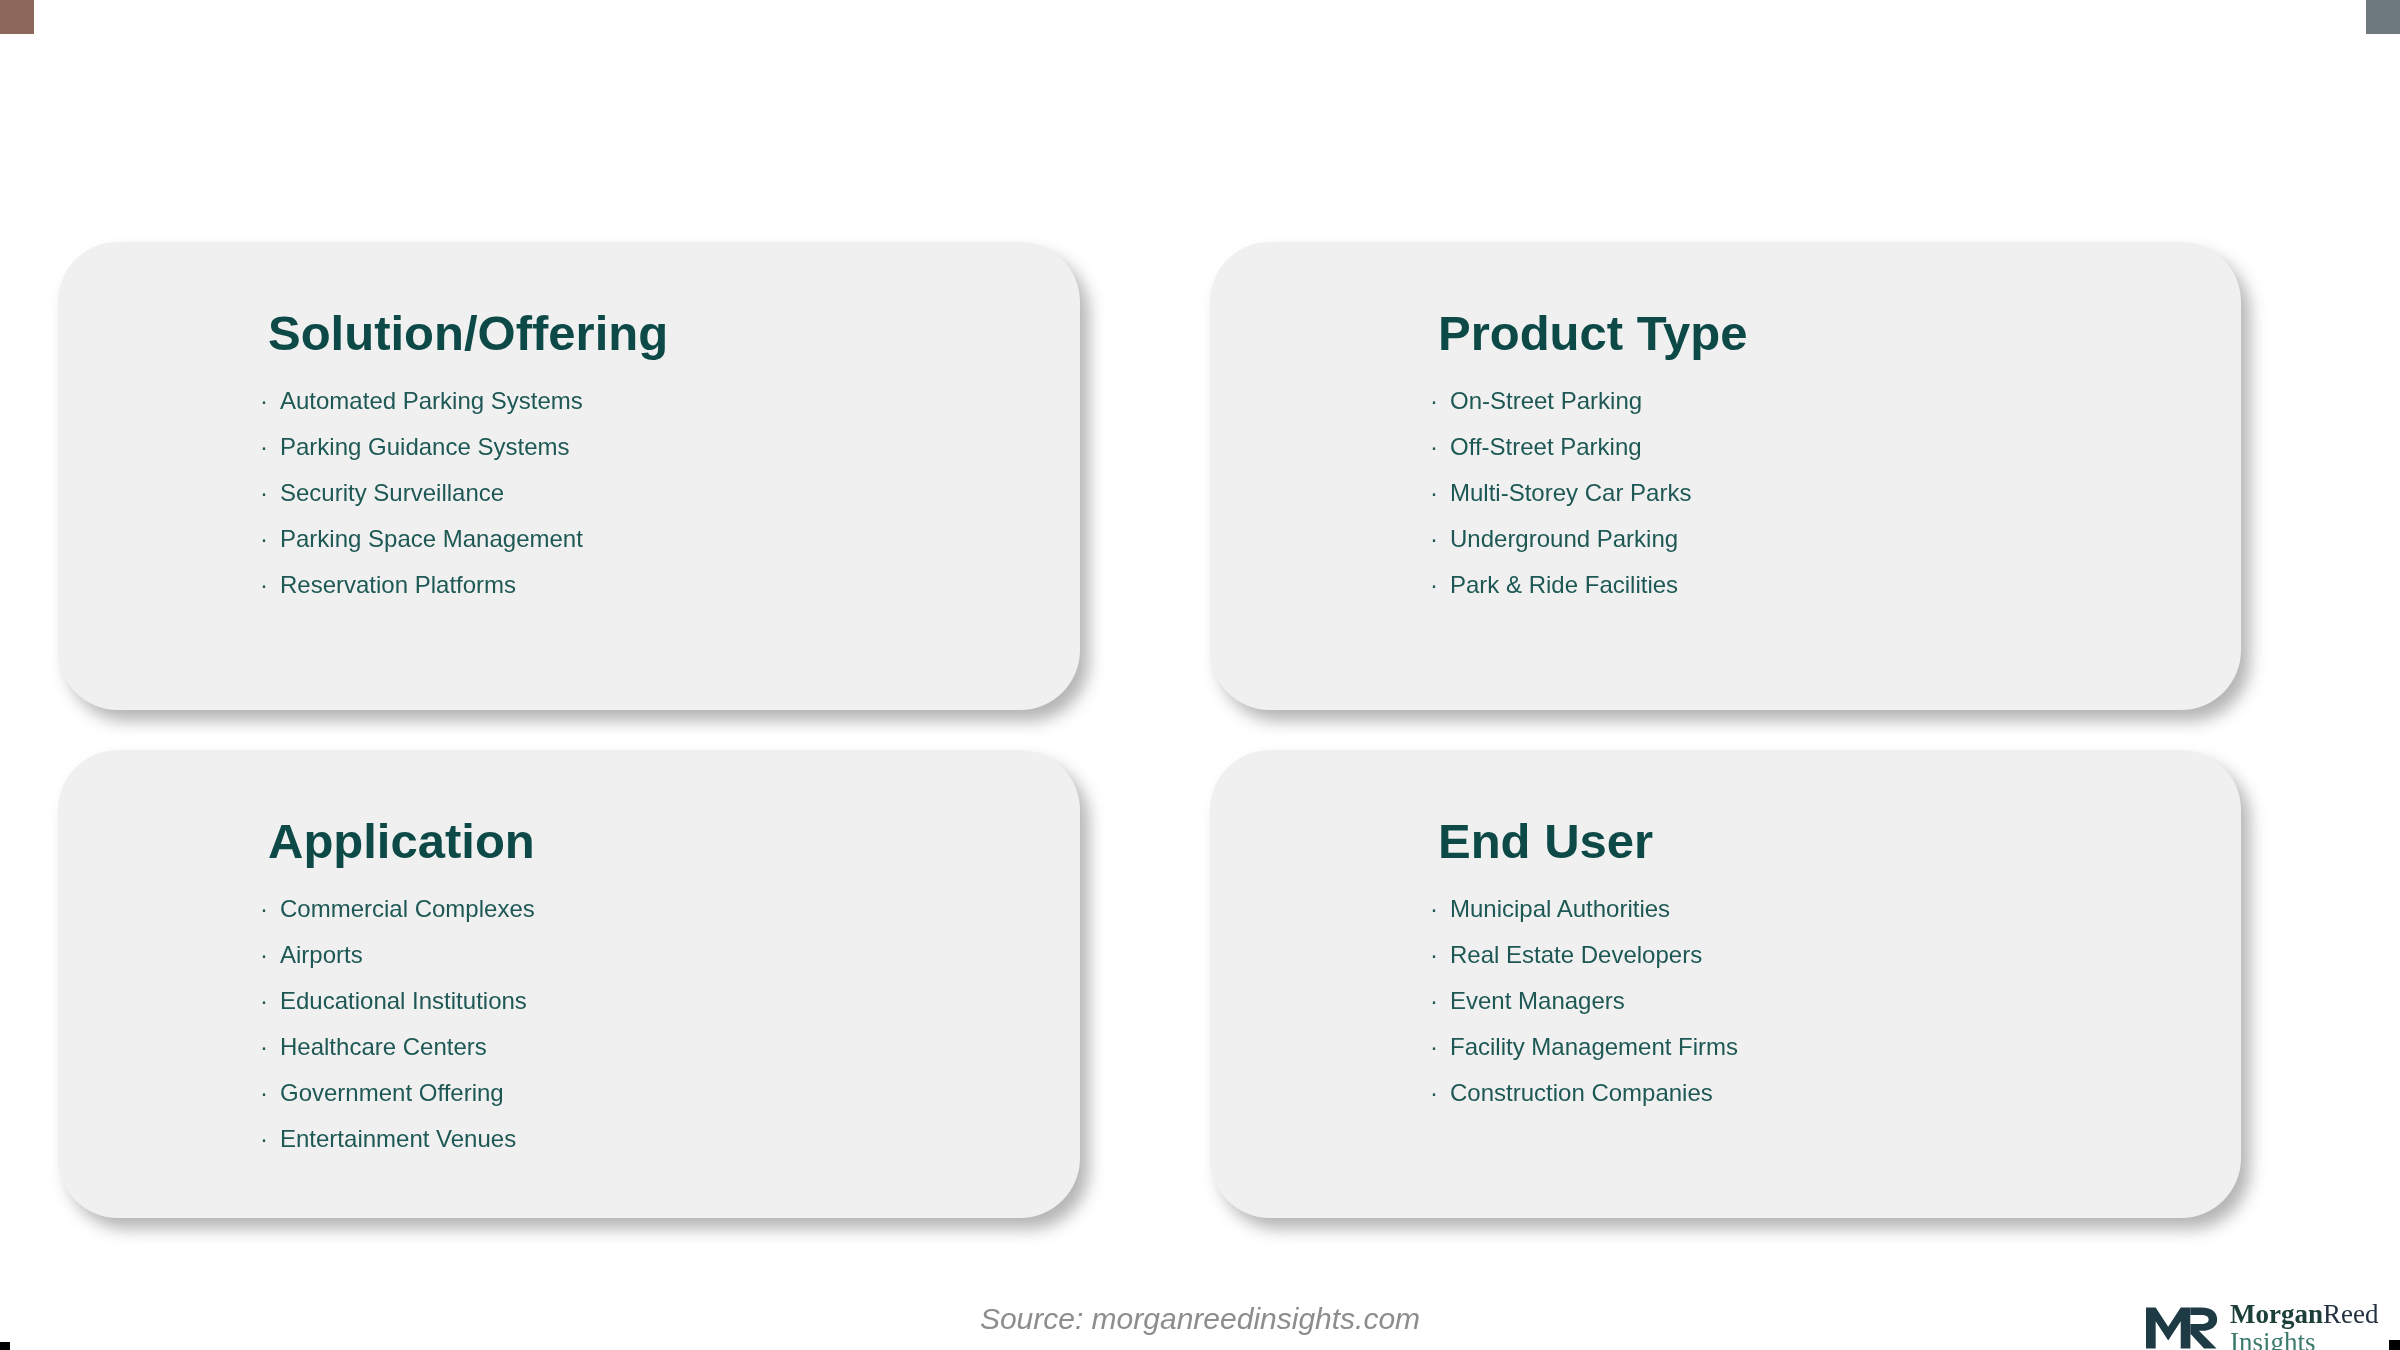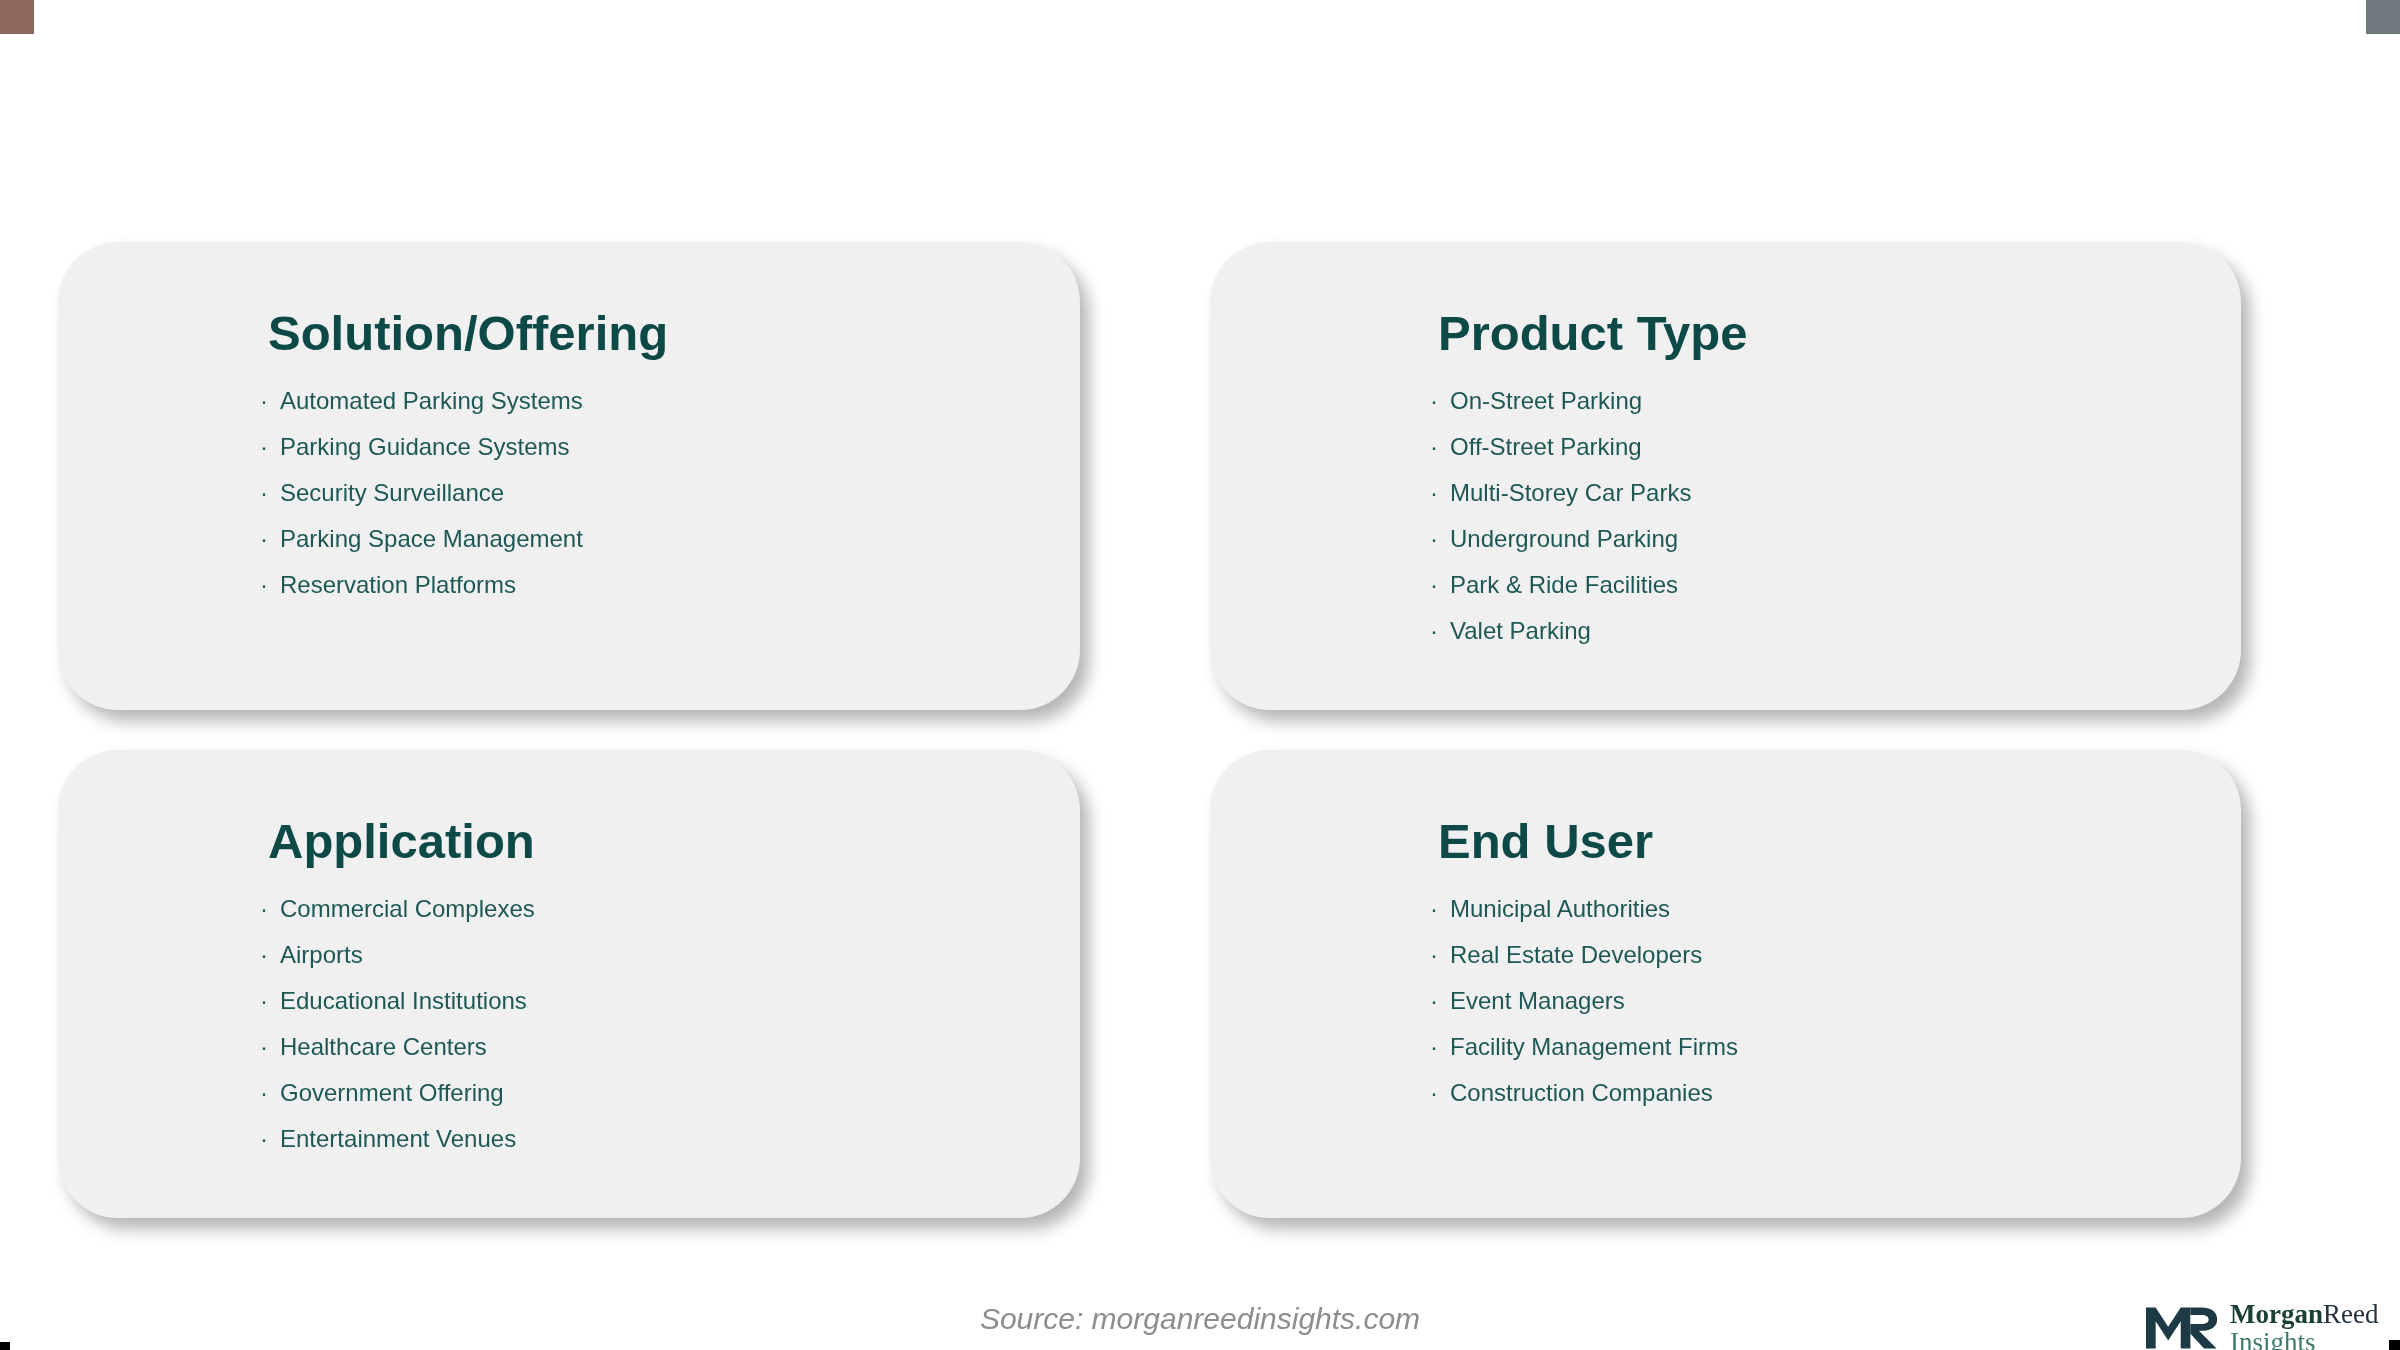--- a/index.html
+++ b/index.html
@@ -84,21 +84,20 @@
   </section>
 
   <section class="card c2">
     <h2 class="card-title">Product Type</h2>
     <ul class="card-list">
       <li><span class="bullet">·</span><span>On-Street Parking</span></li>
       <li><span class="bullet">·</span><span>Off-Street Parking</span></li>
       <li><span class="bullet">·</span><span>Multi-Storey Car Parks</span></li>
       <li><span class="bullet">·</span><span>Underground Parking</span></li>
       <li><span class="bullet">·</span><span>Park &amp; Ride Facilities</span></li>
-      <li><span class="bullet">·</span><span>Valet Parking</span></li>
     </ul>
   </section>
 
   <section class="card c3">
     <h2 class="card-title">Application</h2>
     <ul class="card-list">
       <li><span class="bullet">·</span><span>Commercial Complexes</span></li>
       <li><span class="bullet">·</span><span>Airports</span></li>
       <li><span class="bullet">·</span><span>Educational Institutions</span></li>
       <li><span class="bullet">·</span><span>Healthcare Centers</span></li>

